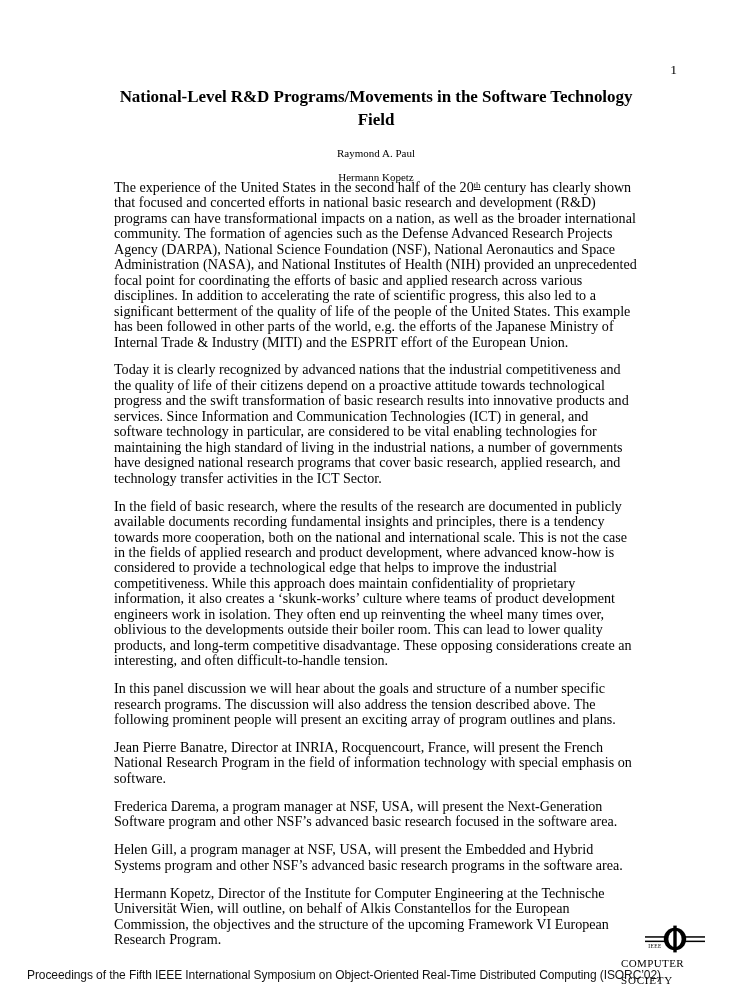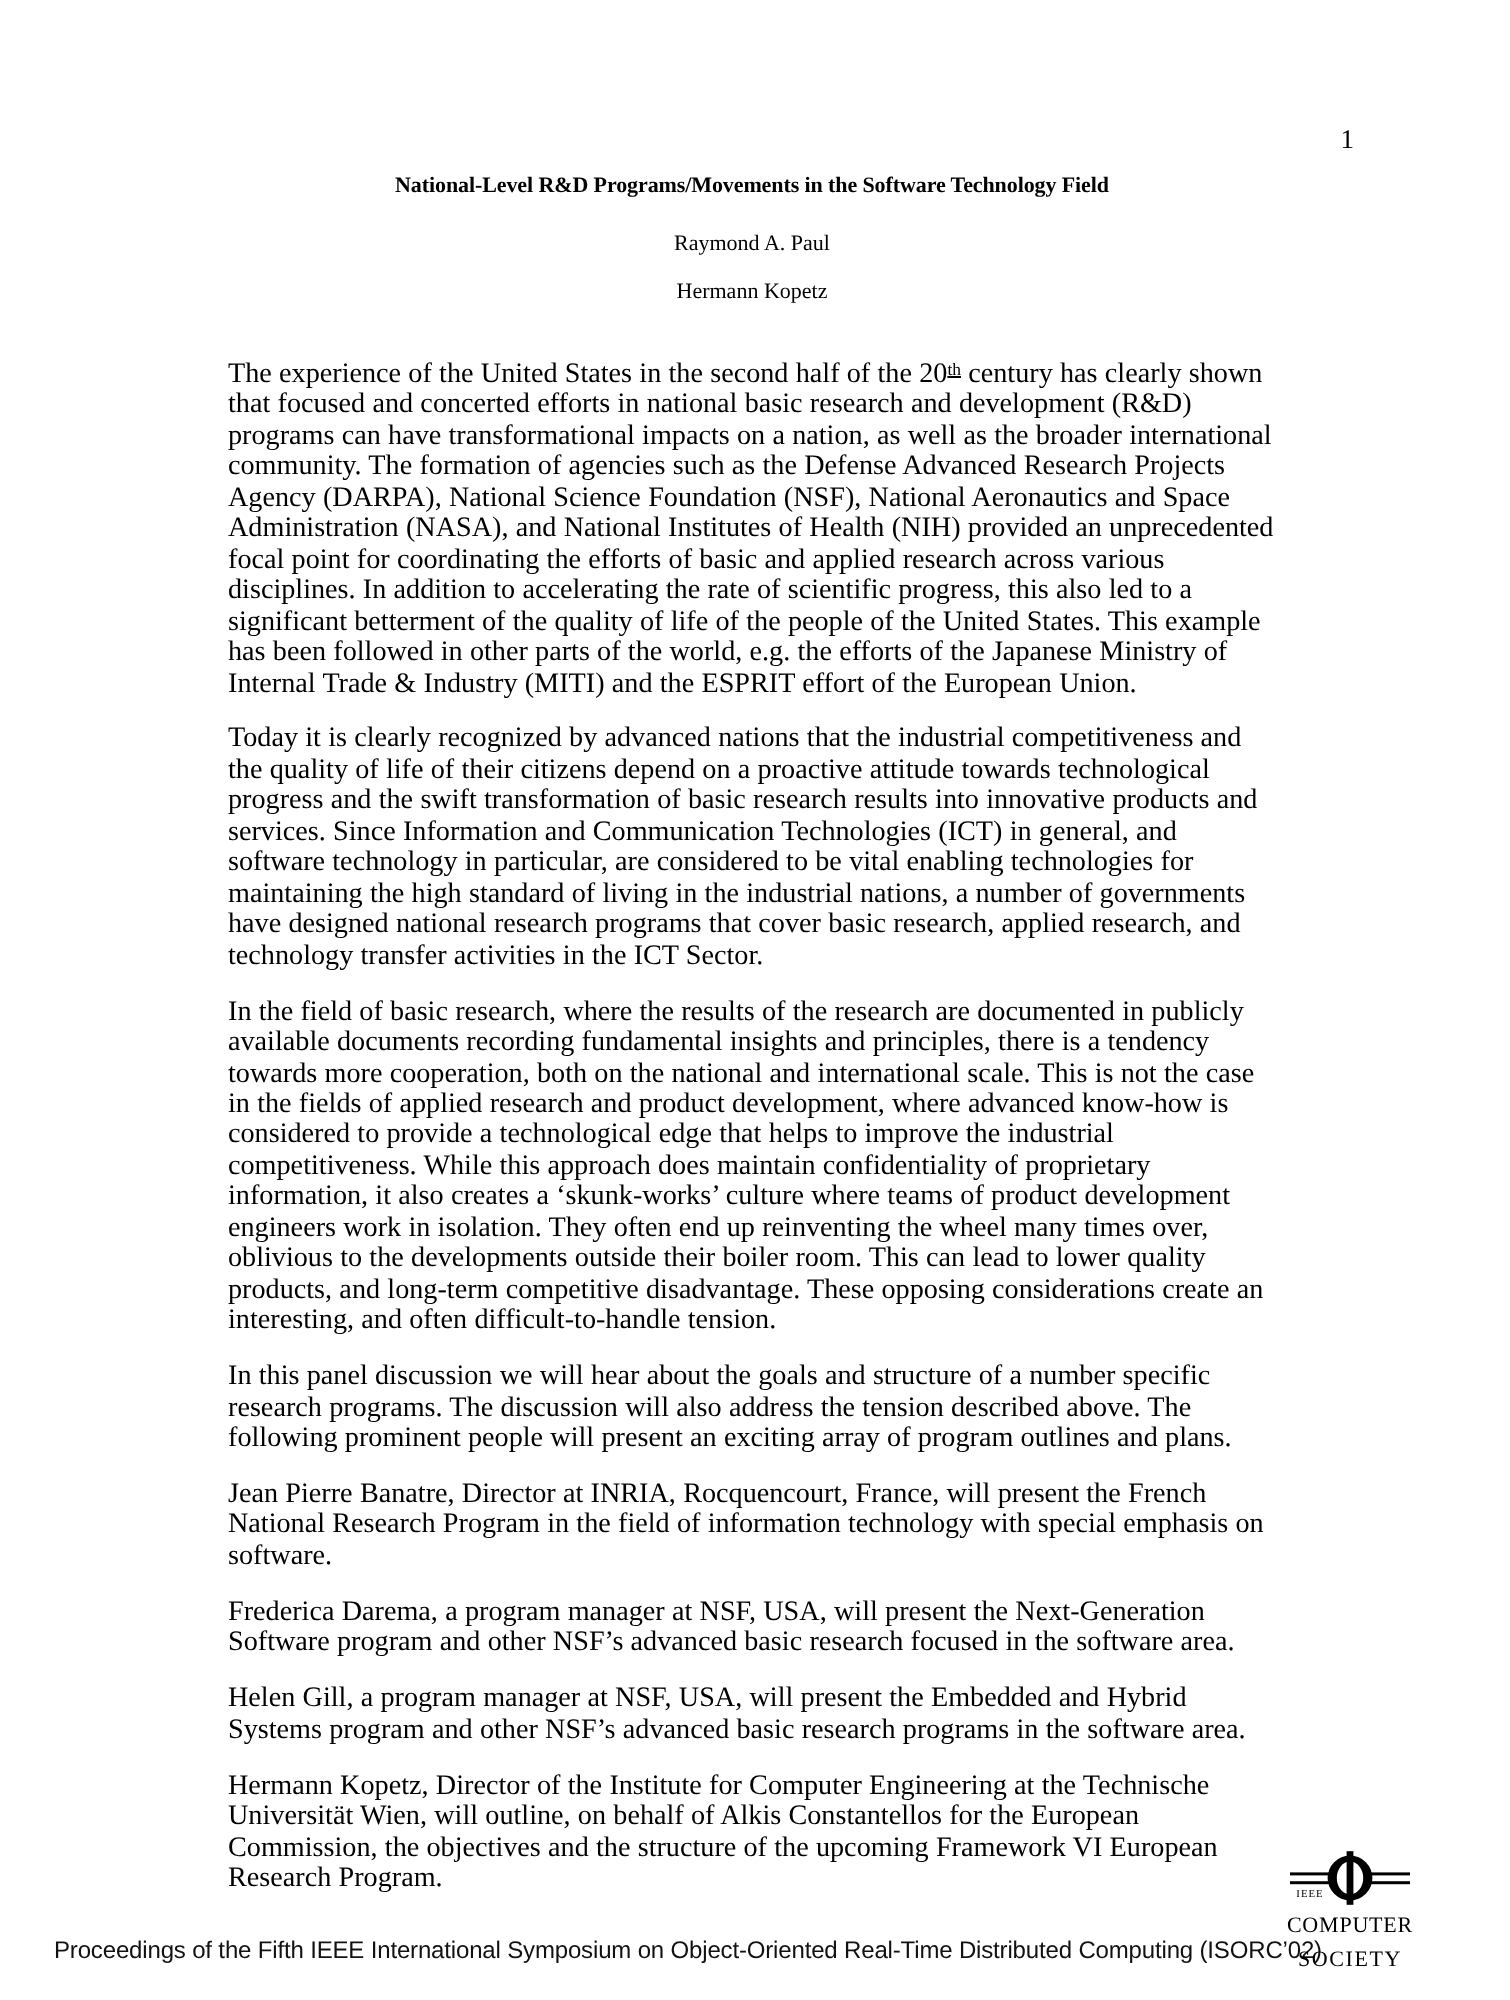--- a/index.html
+++ b/index.html
@@ -36,21 +36,21 @@
 
   
   .title-block {
     position: absolute;
     top: 86px;
     left: 114px;
     width: 524px;
     text-align: center;
   }
   .doc-title {
-    font-size: 11px;
+    font-size: 17px;
     font-weight: bold;
     line-height: 1.35;
     letter-spacing: -0.05px;
     margin: 0;
     text-align: center;
   }
   .author {
     font-size: 11px;
     line-height: 1.35;
     margin-top: 9px;
@@ -93,21 +93,20 @@
   }
   .footer .bold { font-weight: bold; letter-spacing: 0.2px; }
 
   
   .cs-logo {
     position: absolute;
     right: 26px;
     bottom: 8px;
     width: 108px;
     height: 68px;
-    text-align: center;
     font-family: "Liberation Serif", "DejaVu Serif", serif;
     color: #000;
   }
   .cs-emblem-row {
     position: relative;
     height: 30px;
     width: 100%;
   }
   .cs-emblem-row svg { display: block; margin: 0 auto; }
   .cs-wordmark {

